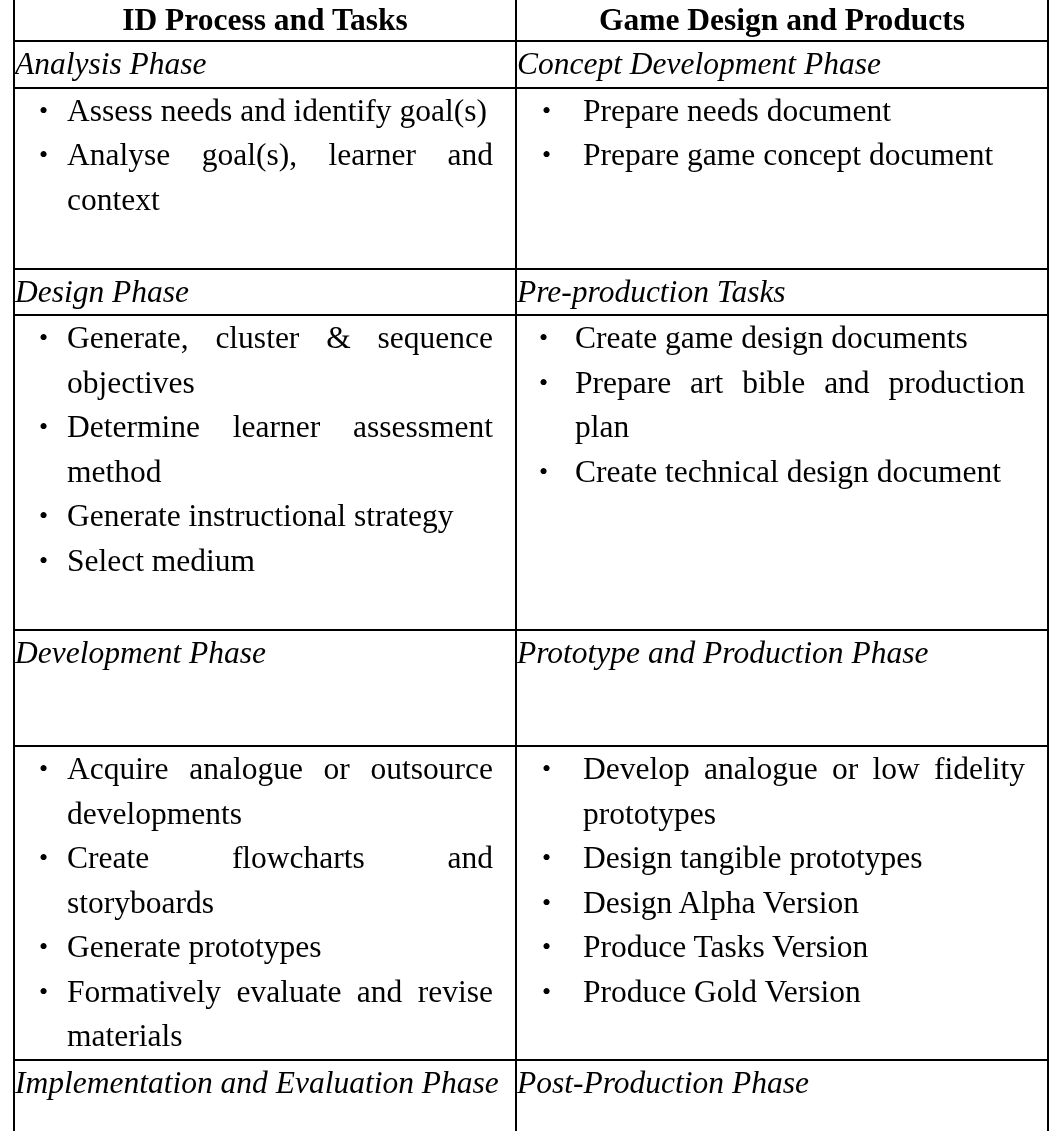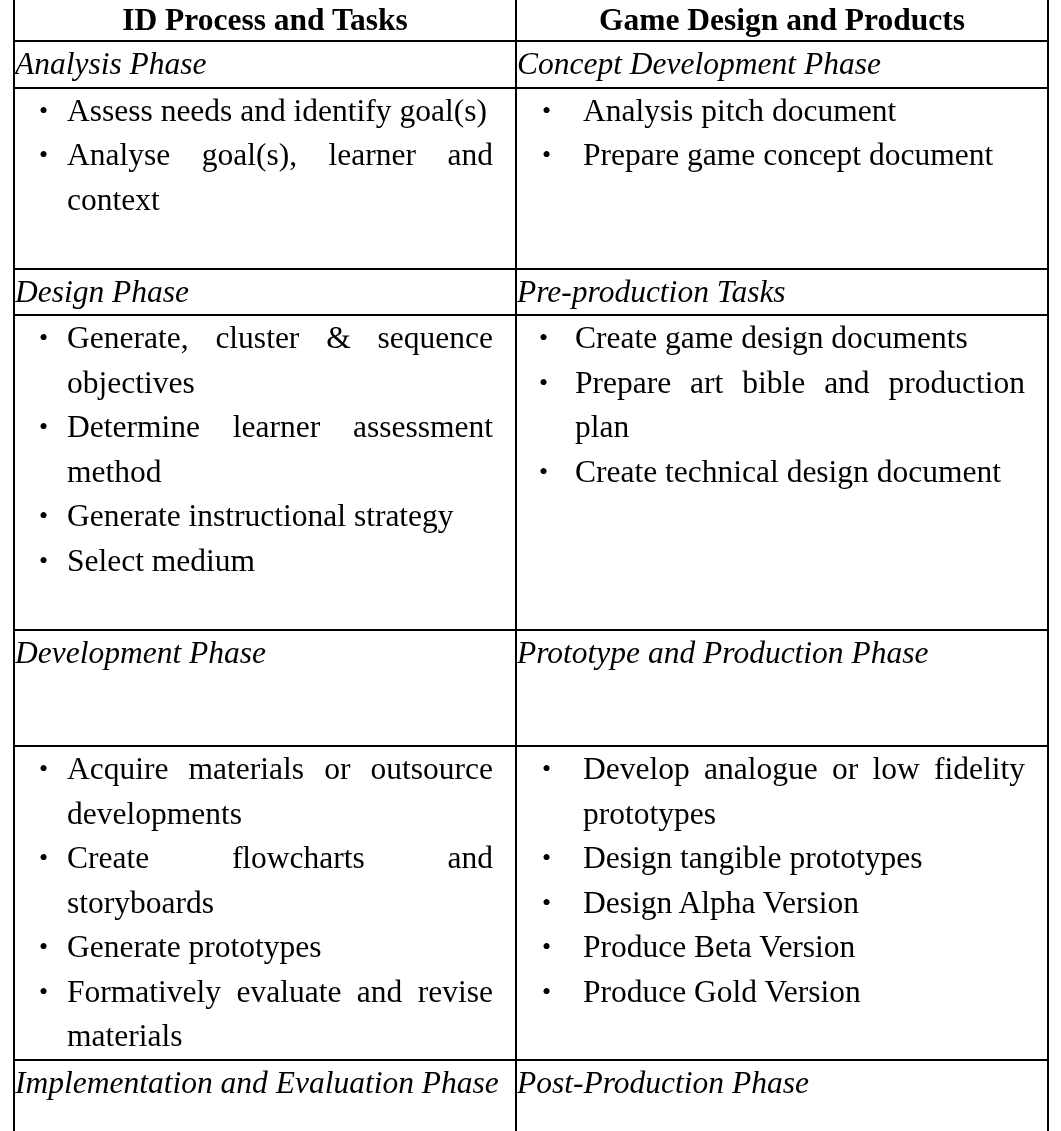--- a/index.html
+++ b/index.html
@@ -45,21 +45,21 @@
   </tr>
   <tr style="height:181px">
     <td class="left">
       <ul class="tasks">
         <li><span class="bullet">•</span><span>Assess needs and identify goal(s)</span></li>
         <li><span class="bullet">•</span><span>Analyse goal(s), learner and context</span></li>
       </ul>
     </td>
     <td class="right">
       <ul class="tasks">
-        <li><span class="bullet">•</span><span>Analysis pitch document</span></li>
+        <li><span class="bullet">•</span><span>Prepare needs document</span></li>
         <li><span class="bullet">•</span><span>Prepare game concept document</span></li>
       </ul>
     </td>
   </tr>
 
   <tr style="height:45px">
     <td class="phase">Design Phase</td>
     <td class="phase">Pre-production Tasks</td>
   </tr>
   <tr style="height:315px">
@@ -80,32 +80,32 @@
     </td>
   </tr>
 
   <tr style="height:116px">
     <td class="phase">Development Phase</td>
     <td class="phase just-first">Prototype and Production Phase</td>
   </tr>
   <tr style="height:312px">
     <td class="left">
       <ul class="tasks">
-        <li><span class="bullet">•</span><span>Acquire materials or outsource developments</span></li>
+        <li><span class="bullet">•</span><span>Acquire analogue or outsource developments</span></li>
         <li><span class="bullet">•</span><span>Create flowcharts and storyboards</span></li>
         <li><span class="bullet">•</span><span>Generate prototypes</span></li>
         <li><span class="bullet">•</span><span>Formatively evaluate and revise materials</span></li>
       </ul>
     </td>
     <td class="right">
       <ul class="tasks">
         <li><span class="bullet">•</span><span>Develop analogue or low fidelity prototypes</span></li>
         <li><span class="bullet">•</span><span>Design tangible prototypes</span></li>
         <li><span class="bullet">•</span><span>Design Alpha Version</span></li>
-        <li><span class="bullet">•</span><span>Produce Beta Version</span></li>
+        <li><span class="bullet">•</span><span>Produce Tasks Version</span></li>
         <li><span class="bullet">•</span><span>Produce Gold Version</span></li>
       </ul>
     </td>
   </tr>
 
   <tr style="height:96px">
     <td class="phase">Implementation and Evaluation Phase</td>
     <td class="phase">Post-Production Phase</td>
   </tr>
 </tbody>

